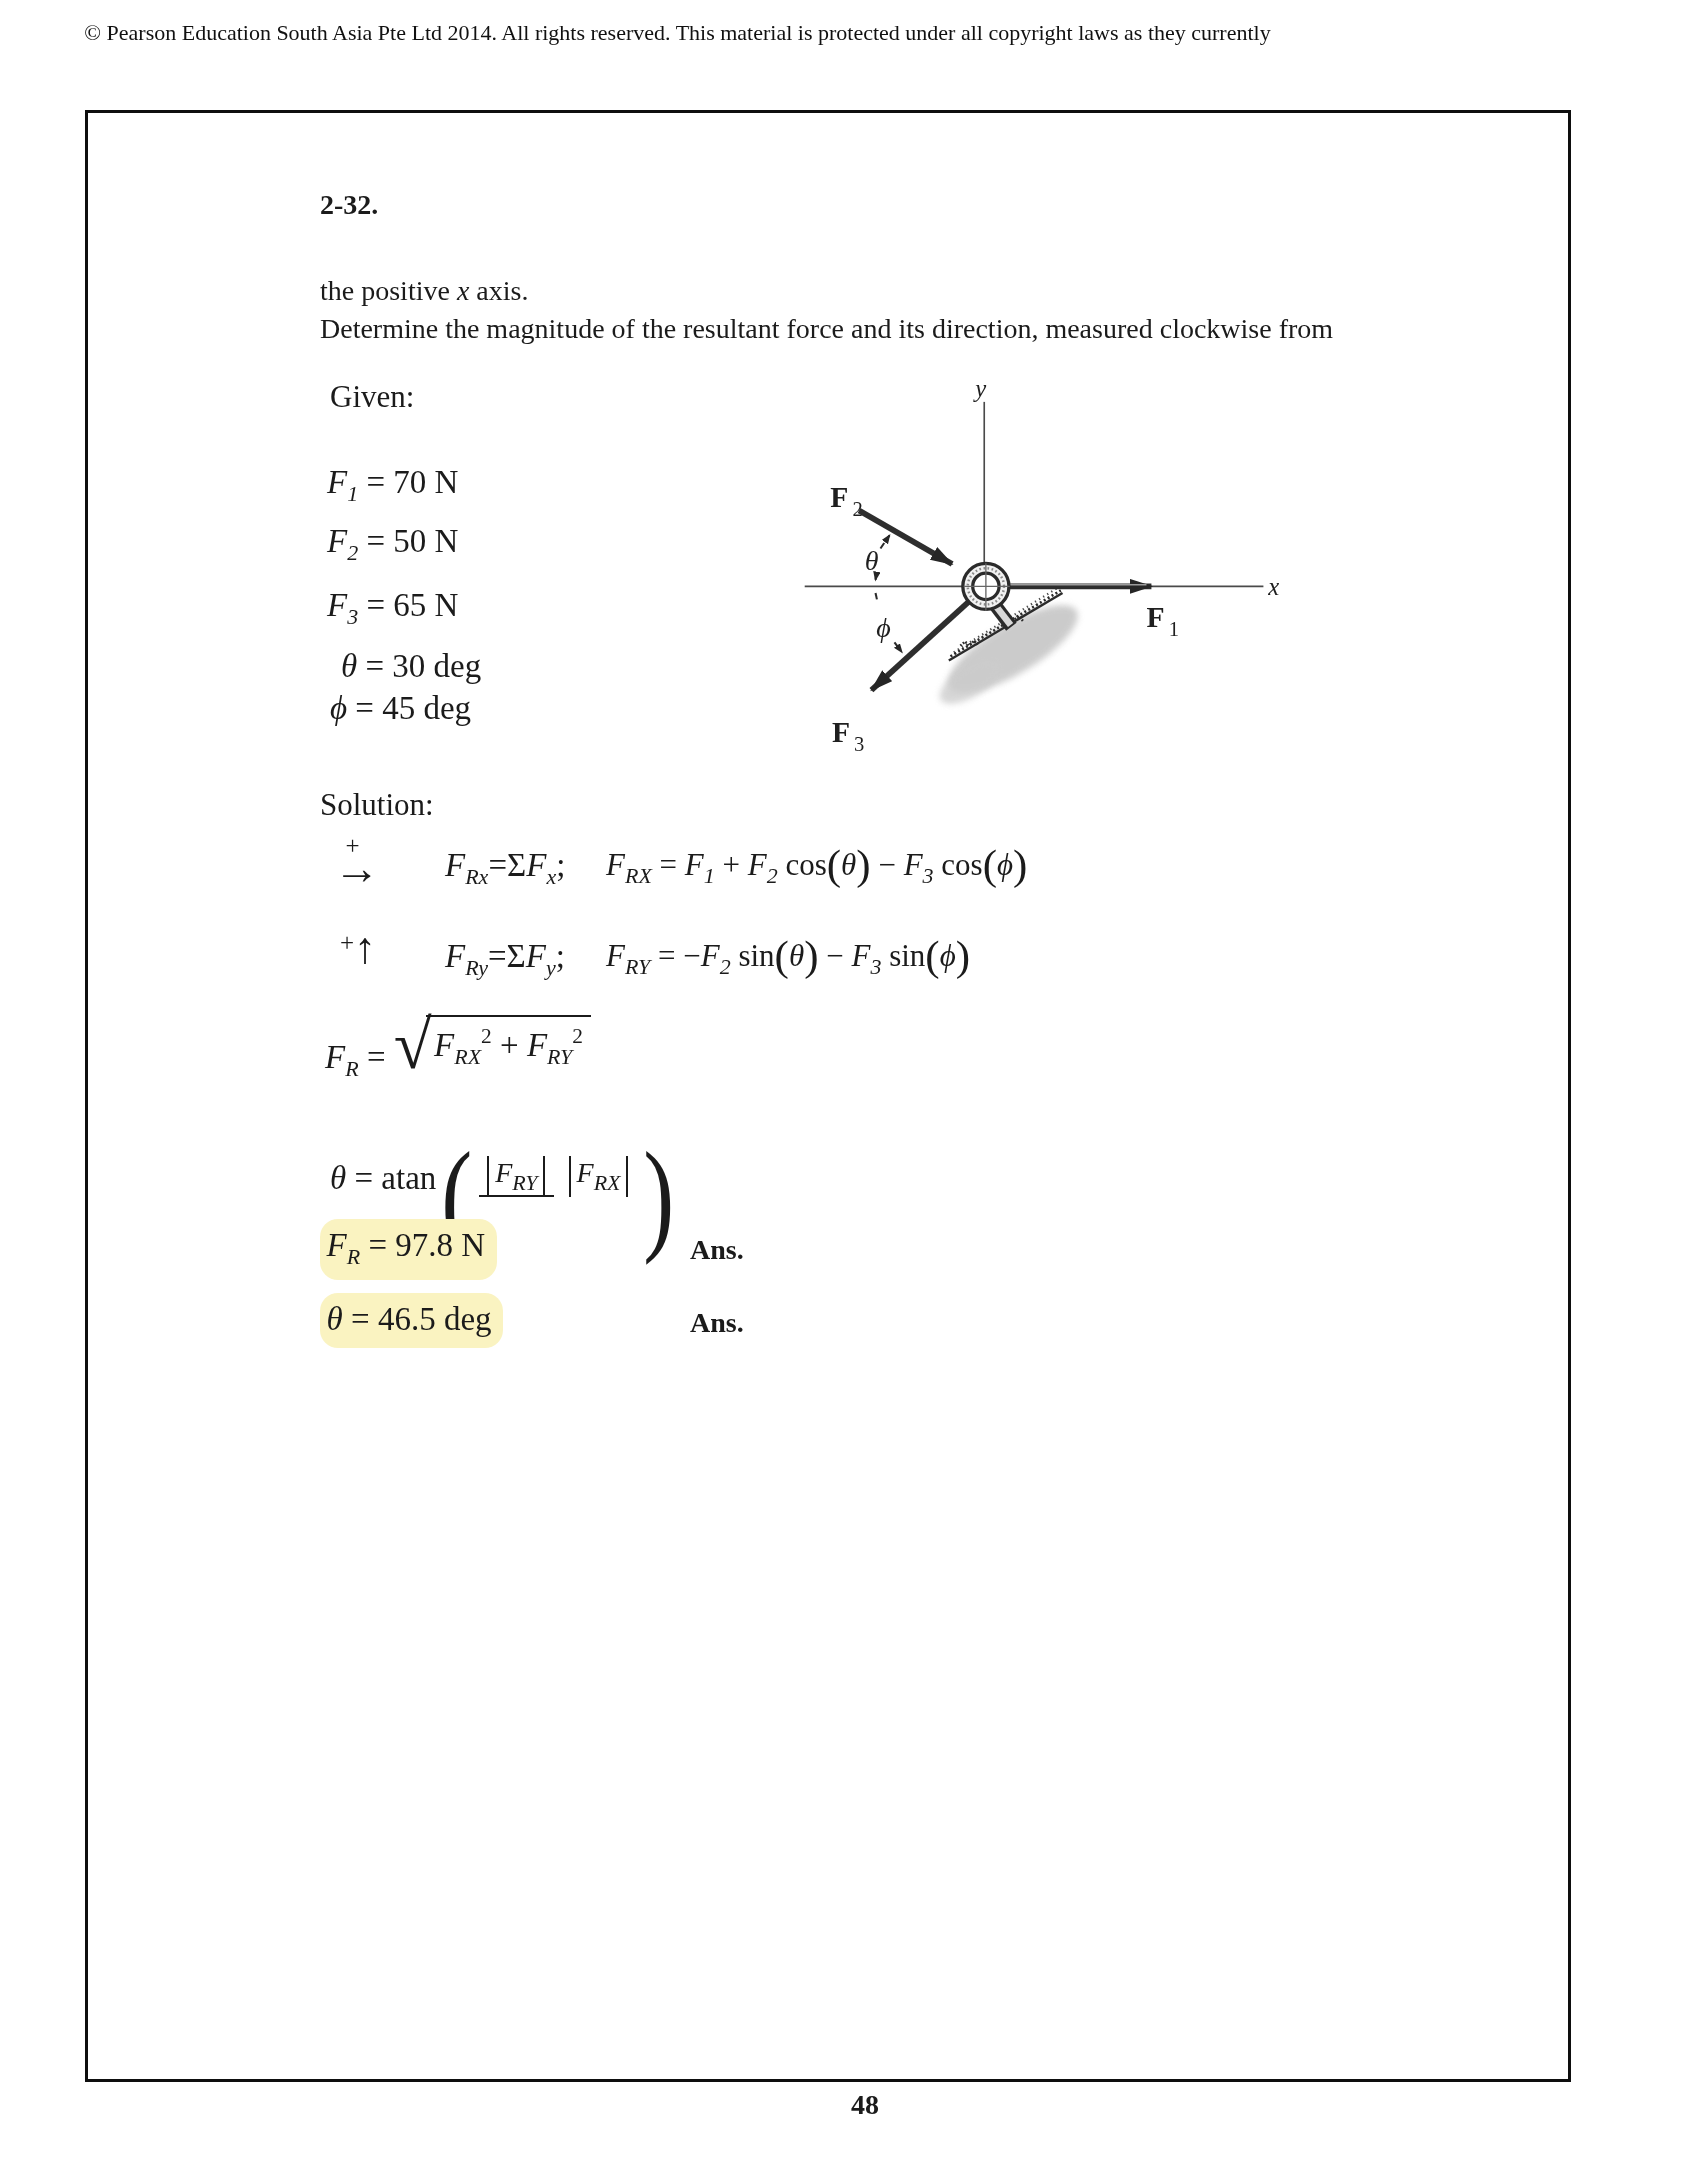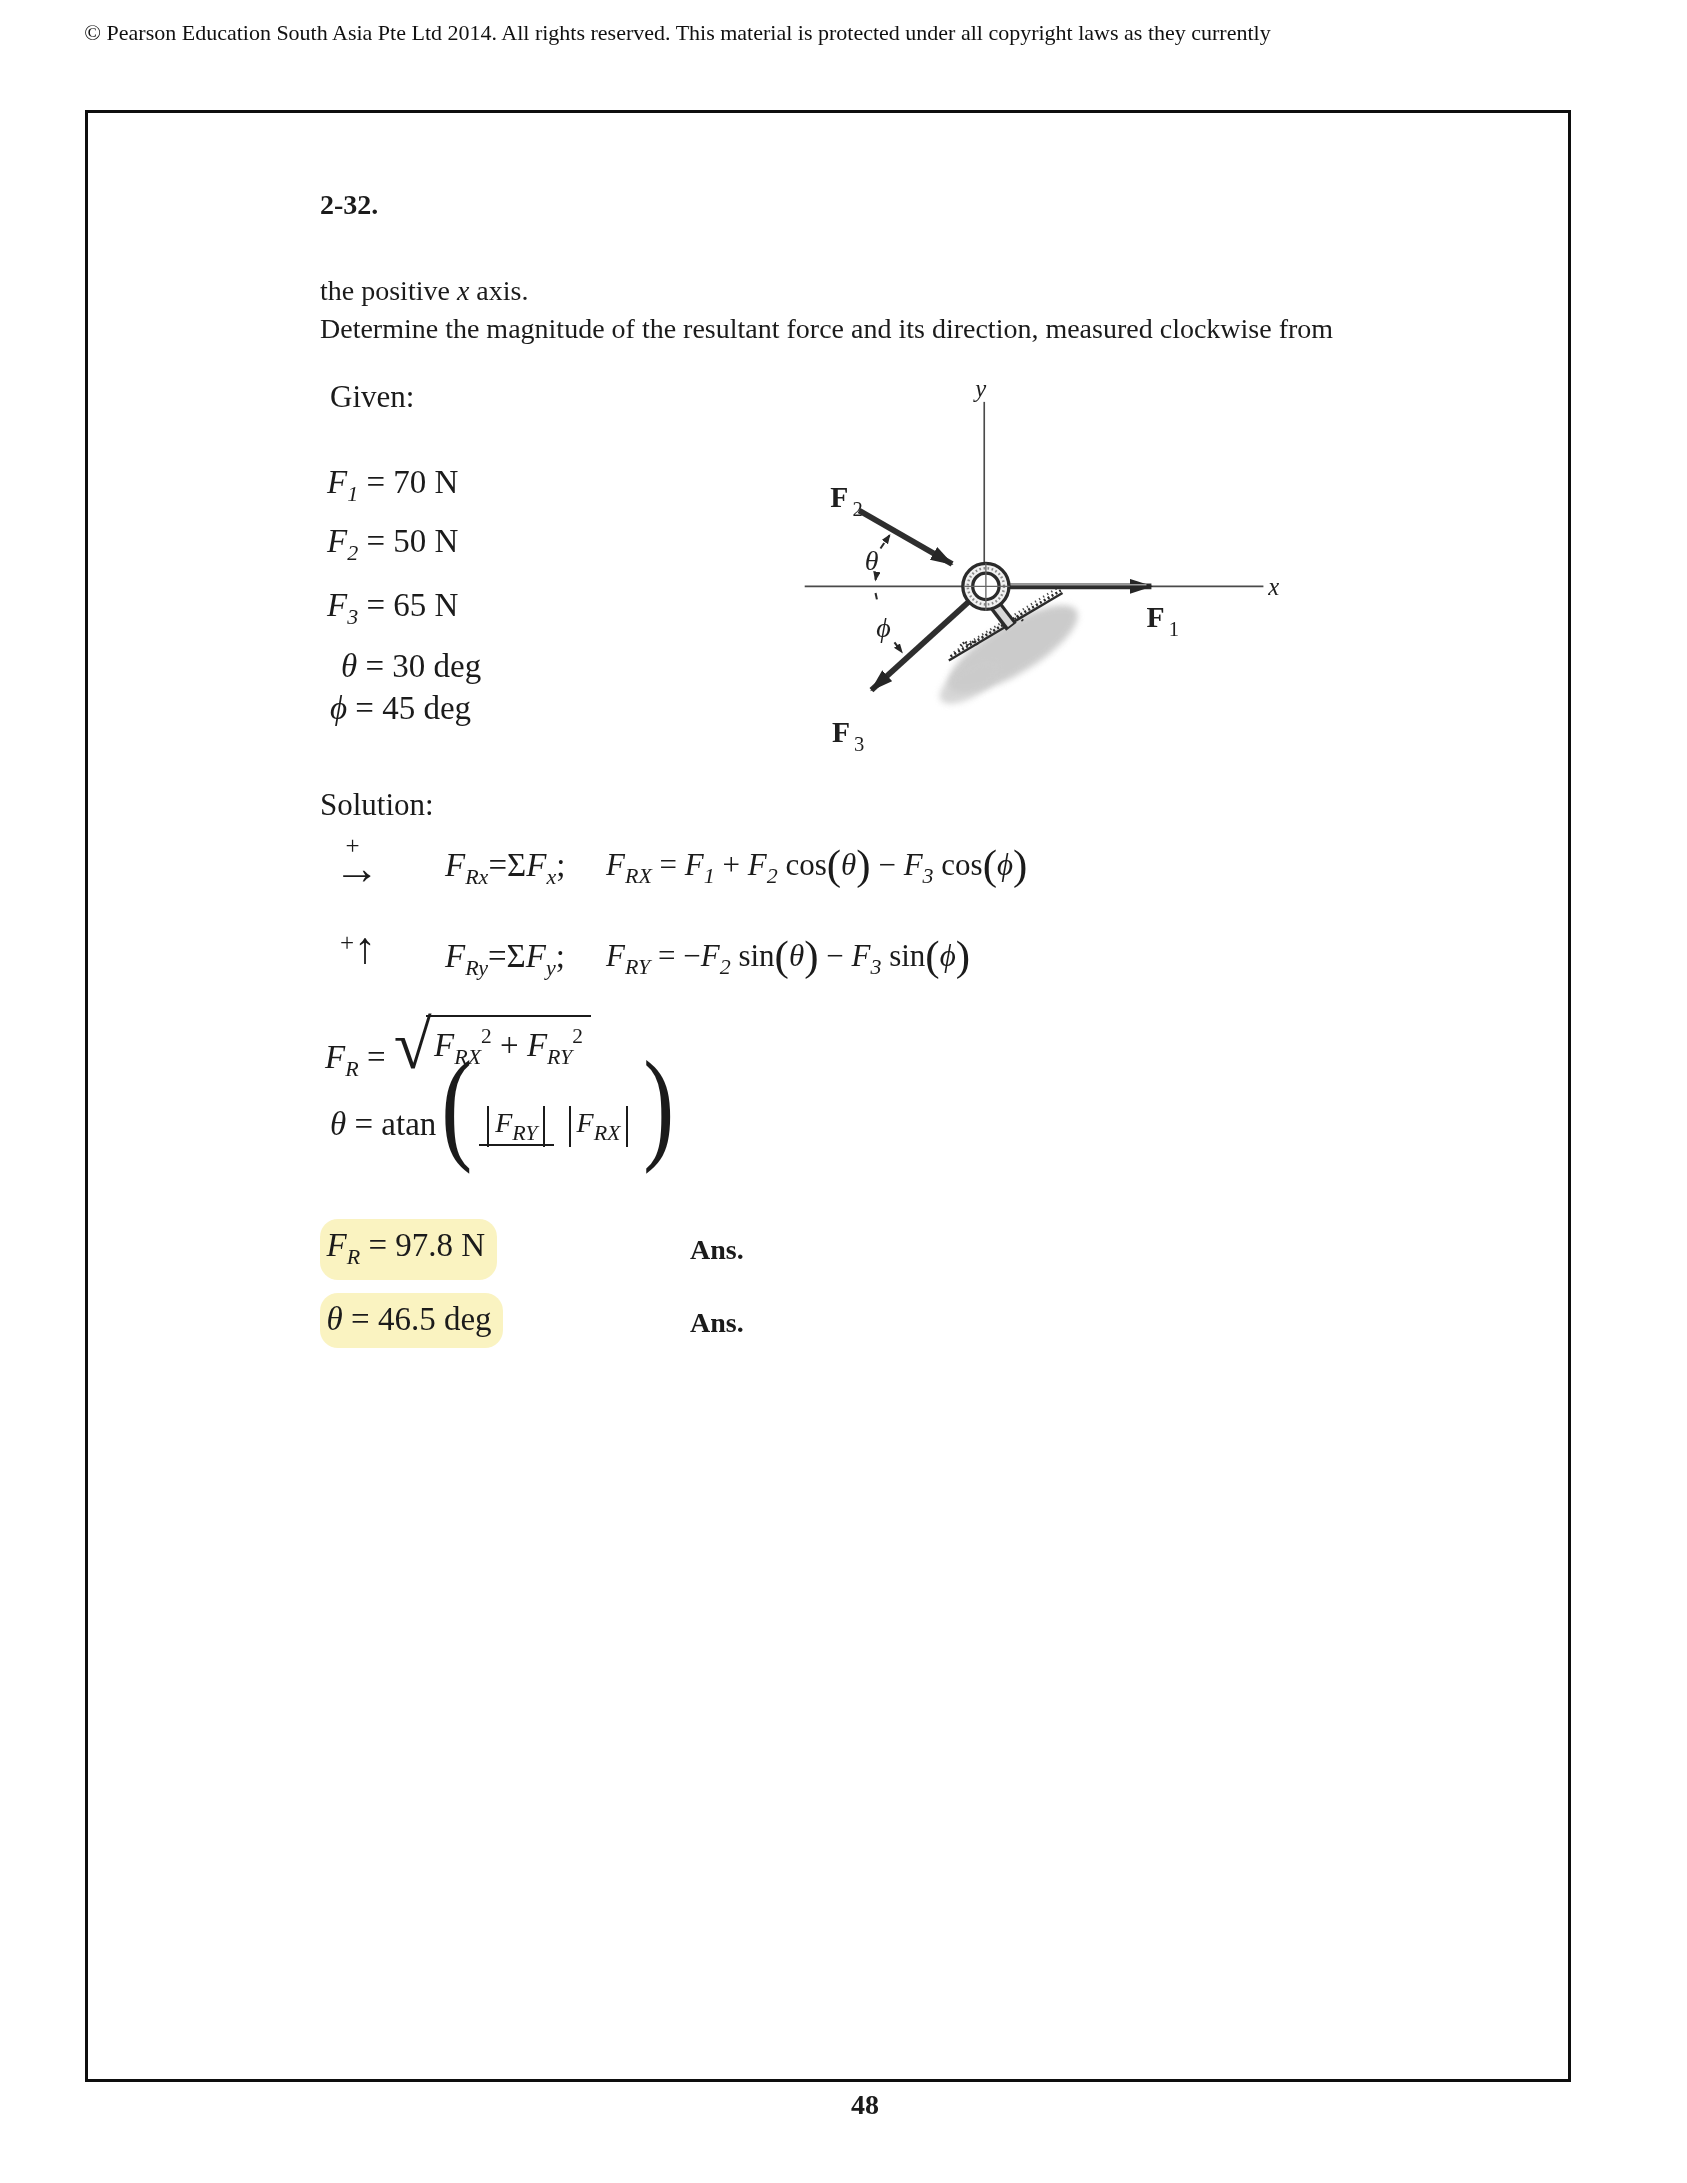--- a/index.html
+++ b/index.html
@@ -148,21 +148,21 @@
 <div class="abs math" style="left:445px;top:938px;"><span class="it">F</span><span class="sb">Ry</span><span>=</span><span>Σ</span><span class="it">F</span><span class="sb">y</span><span>;</span></div>
 <div class="abs math" style="left:606px;top:938px;font-size:31px;"><span class="it">F</span><span class="sb">RY</span><span> = −</span><span class="it">F</span><span class="sb">2</span><span> sin</span><span class="pr">(</span><span class="it">θ</span><span class="pr">)</span><span> − </span><span class="it">F</span><span class="sb">3</span><span> sin</span><span class="pr">(</span><span class="it">ϕ</span><span class="pr">)</span></div>
 
 <div class="abs math" style="left:325px;top:1015px;">
   <span><span class="it">F</span><span class="sb">R</span><span> = </span></span><span class="rad">
       <span class="radsign">√</span>
       <span class="radbody"><span class="it">F</span><span class="sb">RX</span><span class="sp">2</span><span> + </span><span class="it">F</span><span class="sb">RY</span><span class="sp">2</span></span>
     </span>
 </div>
 
-<div class="abs math" style="left:330px;top:1106px;height:91px;display:flex;align-items:flex-start;">
+<div class="abs math" style="left:330px;top:1106px;height:91px;display:flex;align-items:flex-end;">
   <span><span class="it">θ</span><span> = atan</span></span>
   <span class="bigparen">(</span>
   <span class="frac">
     <span class="num"><span class="absbar"><span class="it">F</span><span class="sb">RY</span></span></span>
     <span class="den"><span class="absbar"><span class="it">F</span><span class="sb">RX</span></span></span>
   </span>
   <span class="bigparen">)</span>
 </div>
 
 <div class="abs ansrow" style="left:320px;top:1219px;">

